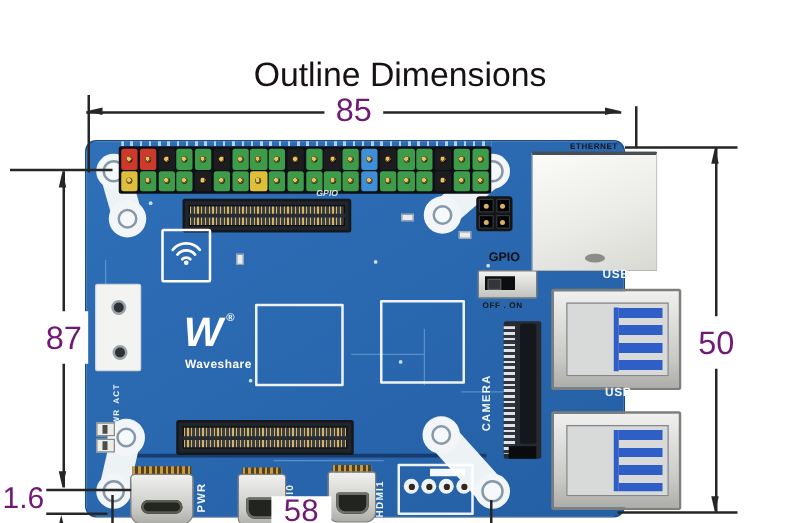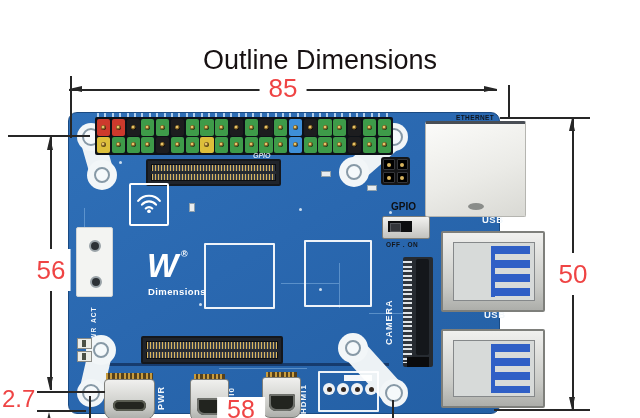--- a/index.html
+++ b/index.html
@@ -5,21 +5,21 @@
   html,body{margin:0;padding:0;}
   #canvas{position:relative;width:640px;height:418px;background:#ffffff;overflow:hidden;
           font-family:"Liberation Sans",sans-serif;margin-top:44px;}
   
   .dline{position:absolute;background:var(--dim,#262626);}
   .ar{position:absolute;width:0;height:0;border-style:solid;}
   .ar-l{border-width:3.5px 13px 3.5px 0;border-color:transparent var(--dim,#262626) transparent transparent;}
   .ar-r{border-width:3.5px 0 3.5px 13px;border-color:transparent transparent transparent var(--dim,#262626);}
   .ar-u{border-width:0 3.5px 13px 3.5px;border-color:transparent transparent var(--dim,#262626) transparent;}
   .ar-d{border-width:13px 3.5px 0 3.5px;border-color:var(--dim,#262626) transparent transparent transparent;}
-  .dlabel{position:absolute;font-size:26px;color:#ef4444;background:#fff;line-height:1;white-space:nowrap;}
+  .dlabel{position:absolute;font-size:26px;color:#701a75;background:#fff;line-height:1;white-space:nowrap;}
   .cx{transform:translateX(-50%);}
   #title{position:absolute;left:0;top:1px;width:640px;text-align:center;font-size:27px;color:#171112;}
   #unit{position:absolute;left:548px;top:395px;width:90px;text-align:right;font-size:20px;color:#171112;}
   
   #board{position:absolute;left:68px;top:68px;width:430px;height:300px;border-radius:9px;
          background:linear-gradient(150deg,#2f70b8 0%,var(--pcb,#2a68b0) 45%,#235fa4 100%);
          border:1px solid var(--pcbedge,#1a4a82);}
   .esolder{position:absolute;background:repeating-linear-gradient(90deg,rgba(205,225,245,.85) 0 2px,transparent 2px 7.4px);}
   .tr{position:absolute;background:rgba(140,185,230,.5);}
   .dot{position:absolute;width:3px;height:3px;border-radius:50%;background:rgba(232,242,250,.85);}
@@ -204,21 +204,21 @@
       </span>
     </div>
 
     <div id="leftmod" style="left:7px;top:114px;width:35px;height:68px;">
       <div class="lmdot" style="left:12px;top:12px;"></div>
       <div class="lmdot" style="left:13px;top:48px;"></div>
     </div>
 
     <div id="wsLogoW" style="left:78px;top:136px;">W</div>
     <div id="wsReg" style="left:112px;top:136px;">®</div>
-    <div id="wsName" style="left:79px;top:173px;">Dimensions</div>
+    <div id="wsName" style="left:79px;top:173px;">Waveshare</div>
 
     <div class="silk-box" style="left:135px;top:130px;width:67px;height:62px;"></div>
     <div class="silk-box" style="left:235px;top:127px;width:64px;height:63px;"></div>
 
     <div id="jumper" style="left:312px;top:44px;width:29px;height:28px;">
       <div class="jcell"></div>
         <div class="jcell"></div>
         <div class="jcell"></div>
         <div class="jcell"></div>
     </div>
@@ -303,29 +303,29 @@
     <div class="ar ar-u" style="left:569px;top:74px;"></div>
     <div class="ar ar-d" style="left:569px;top:353px;"></div>
     <div class="dlabel cx" style="left:573px;top:209px;padding:8px 4px;">50</div>
   </div>
 
   <div>
     <div class="dline" style="left:8px;top:91px;width:82px;height:1.5px;"></div>
     <div class="dline" style="left:50px;top:93px;width:1.5px;height:253px;"></div>
     <div class="ar ar-u" style="left:47px;top:93px;"></div>
     <div class="ar ar-d" style="left:47px;top:333px;"></div>
-    <div class="dlabel cx" style="left:51px;top:205px;padding:8px 5px;">56</div>
+    <div class="dlabel cx" style="left:51px;top:205px;padding:8px 5px;">87</div>
   </div>
 
   <div>
     <div class="dline" style="left:37px;top:347px;width:68px;height:1.5px;"></div>
     <div class="dline" style="left:37px;top:366px;width:49px;height:1.5px;"></div>
     <div class="ar ar-u" style="left:46px;top:368px;border-bottom-width:12px;"></div>
     <div class="dline" style="left:49px;top:378px;width:1.5px;height:14px;"></div>
-    <div class="dlabel" style="left:2px;top:343px;font-size:24px;background:transparent;">2.7</div>
+    <div class="dlabel" style="left:2px;top:343px;font-size:24px;background:transparent;">1.6</div>
   </div>
 
   <div>
     <div class="dline" style="left:89px;top:352px;width:1.5px;height:43px;"></div>
     <div class="dline" style="left:392px;top:356px;width:1.5px;height:39px;"></div>
     <div class="dline" style="left:90px;top:388px;width:303px;height:1.5px;"></div>
     <div class="ar ar-l" style="left:90px;top:385px;"></div>
     <div class="ar ar-r" style="left:380px;top:385px;"></div>
     <div class="dlabel cx" style="left:241px;top:353px;padding:0 10px;font-size:25px;">58</div>
   </div>

